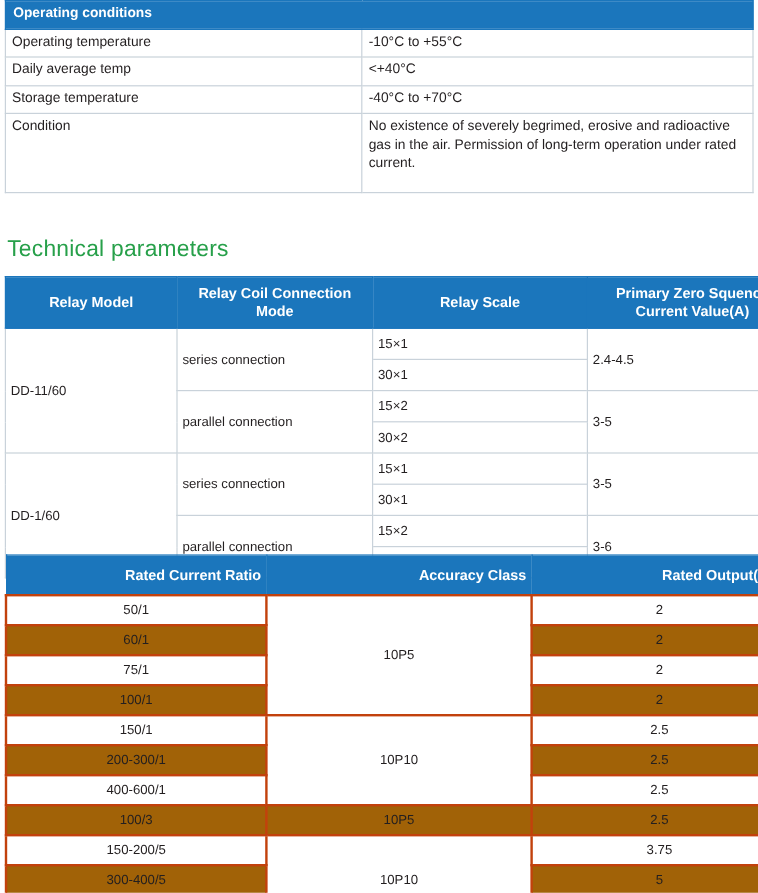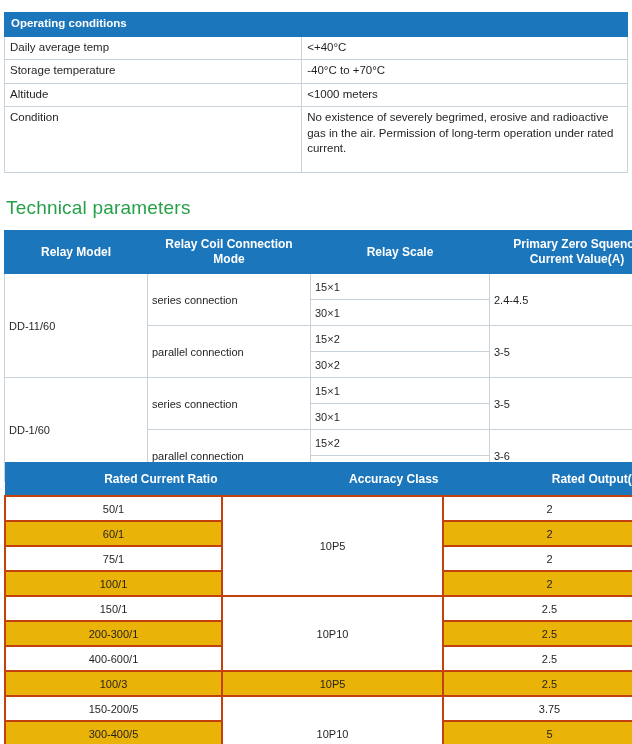--- a/index.html
+++ b/index.html
@@ -18,21 +18,21 @@
   .page {
     position: relative;
     width: 632px;
     height: 744px;
   }
 
   
   .op-table {
     position: absolute;
     left: 4px;
-    top: 12px;
+    top: 0;
     width: 624px;
     border-collapse: collapse;
     font-size: 11.5px;
   }
   .op-table td {
     border: 1px solid #c9d2da;
     padding: 3px 5px 4px 5px;
     vertical-align: top;
     line-height: 1.35;
   }
@@ -109,46 +109,46 @@
     padding: 9px 4px;
     text-align: right;
   }
   .rc-table td {
     border: 2px solid #c2410c;
     padding: 3px 4px;
     text-align: center;
     vertical-align: middle;
     height: 17px;
   }
-  .rc-table tr.alt td { background: #eab308; }
+  .rc-table tr.alt td { background: #a16207; }
   .rc-col-a { width: 208px; }
   .rc-col-b { width: 212px; }
   .rc-col-c { width: 204px; }
 </style>
 </head>
 <body>
 
 <div class="page">
 
   <table class="op-table">
     <tbody>
       <tr class="head">
         <td colspan="2">Operating conditions</td>
       </tr>
       <tr>
+        <td class="op-label">Operating temperature</td>
+        <td class="op-value">-10°C to +55°C</td>
+      </tr>
+      <tr>
         <td class="op-label">Daily average temp</td>
         <td class="op-value">&lt;+40°C</td>
       </tr>
       <tr>
         <td class="op-label">Storage temperature</td>
         <td class="op-value">-40°C to +70°C</td>
-      </tr>
-      <tr>
-        <td class="op-label">Altitude</td>
-        <td class="op-value">&lt;1000 meters</td>
       </tr>
       <tr>
         <td class="op-label" style="height:58px">Condition</td>
         <td class="op-value">No existence of severely begrimed, erosive and radioactive gas in the air. Permission of long-term operation under rated current.</td>
       </tr>
     </tbody>
   </table>
 
   <div class="section-title">Technical parameters</div>
 

